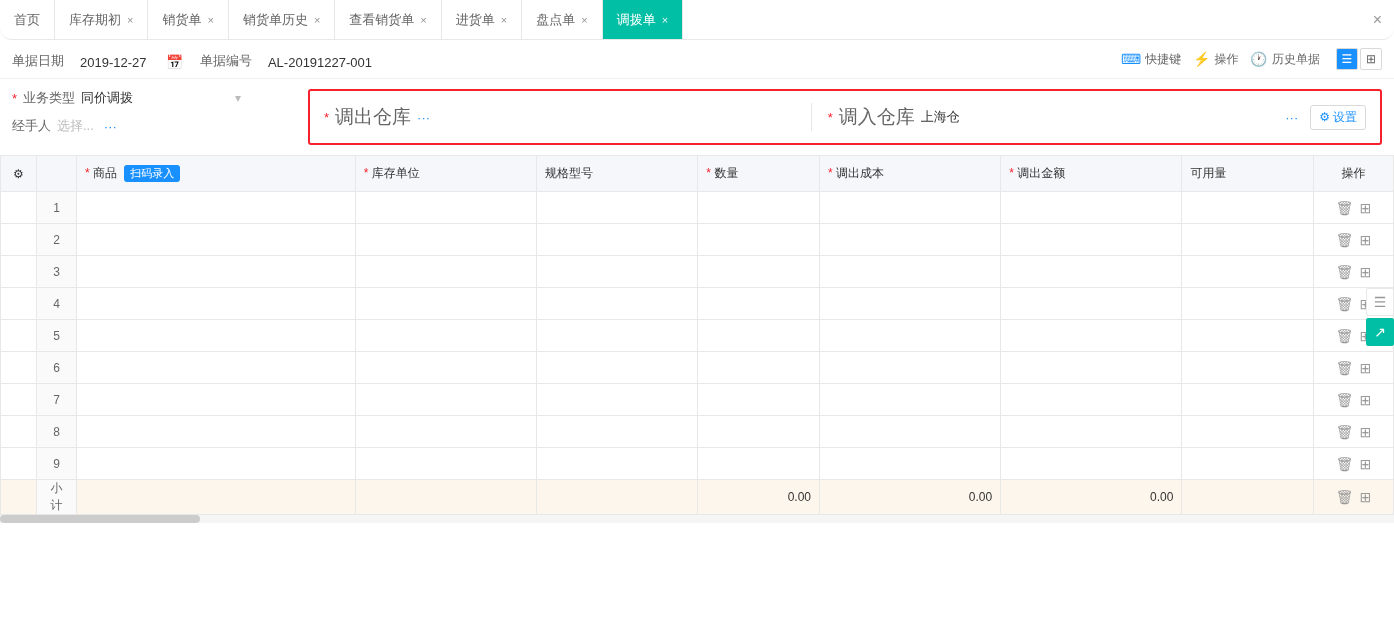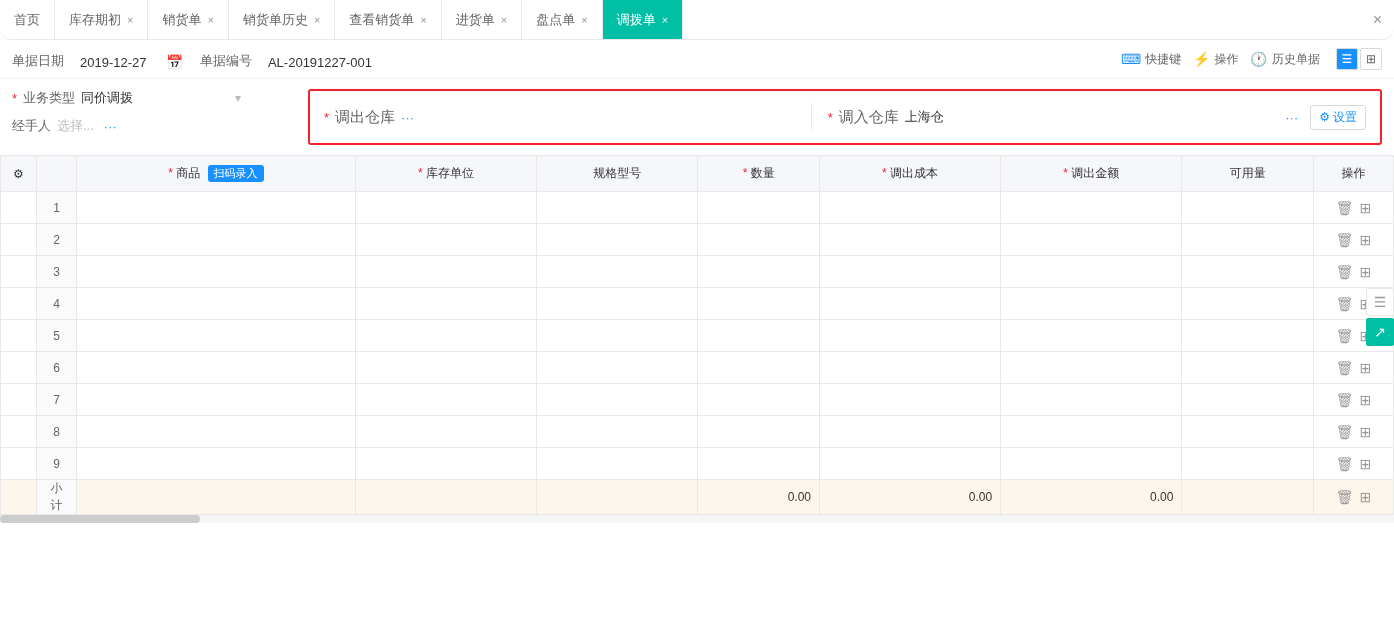--- a/index.html
+++ b/index.html
@@ -100,21 +100,21 @@
       border-radius: 3px;
       padding: 10px 14px;
       display: flex; align-items: center;
       gap: 0;
       min-height: 56px;
     }
     .wh-section {
       display: flex; align-items: center; gap: 6px;
       flex: 1;
     }
-    .wh-label { color: #666; font-size: 15px; white-space: nowrap; }
+    .wh-label { color: #666; font-size: 19px; white-space: nowrap; }
     .wh-value { color: #333; font-size: 13px; flex: 1; }
     .wh-more { color: #1890ff; font-size: 13px; cursor: pointer; }
     .wh-divider { width: 1px; height: 28px; background: #e8e8e8; margin: 0 16px; }
 
     
     .set-btn {
       display: flex; align-items: center; gap: 3px;
       border: 1px solid #d9d9d9;
       border-radius: 3px;
       padding: 3px 8px;
@@ -135,21 +135,21 @@
       border-collapse: collapse;
       font-size: 12px;
     }
     thead tr {
       background: #f5f7fa;
       height: 36px;
     }
     thead th {
       border: 1px solid #e8e8e8;
       padding: 0 8px;
-      text-align: center;
+      text-align: left;
       font-weight: normal;
       color: #333;
       white-space: nowrap;
     }
     tbody tr {
       height: 32px;
     }
     tbody td {
       border: 1px solid #e8e8e8;
       padding: 0 8px;

